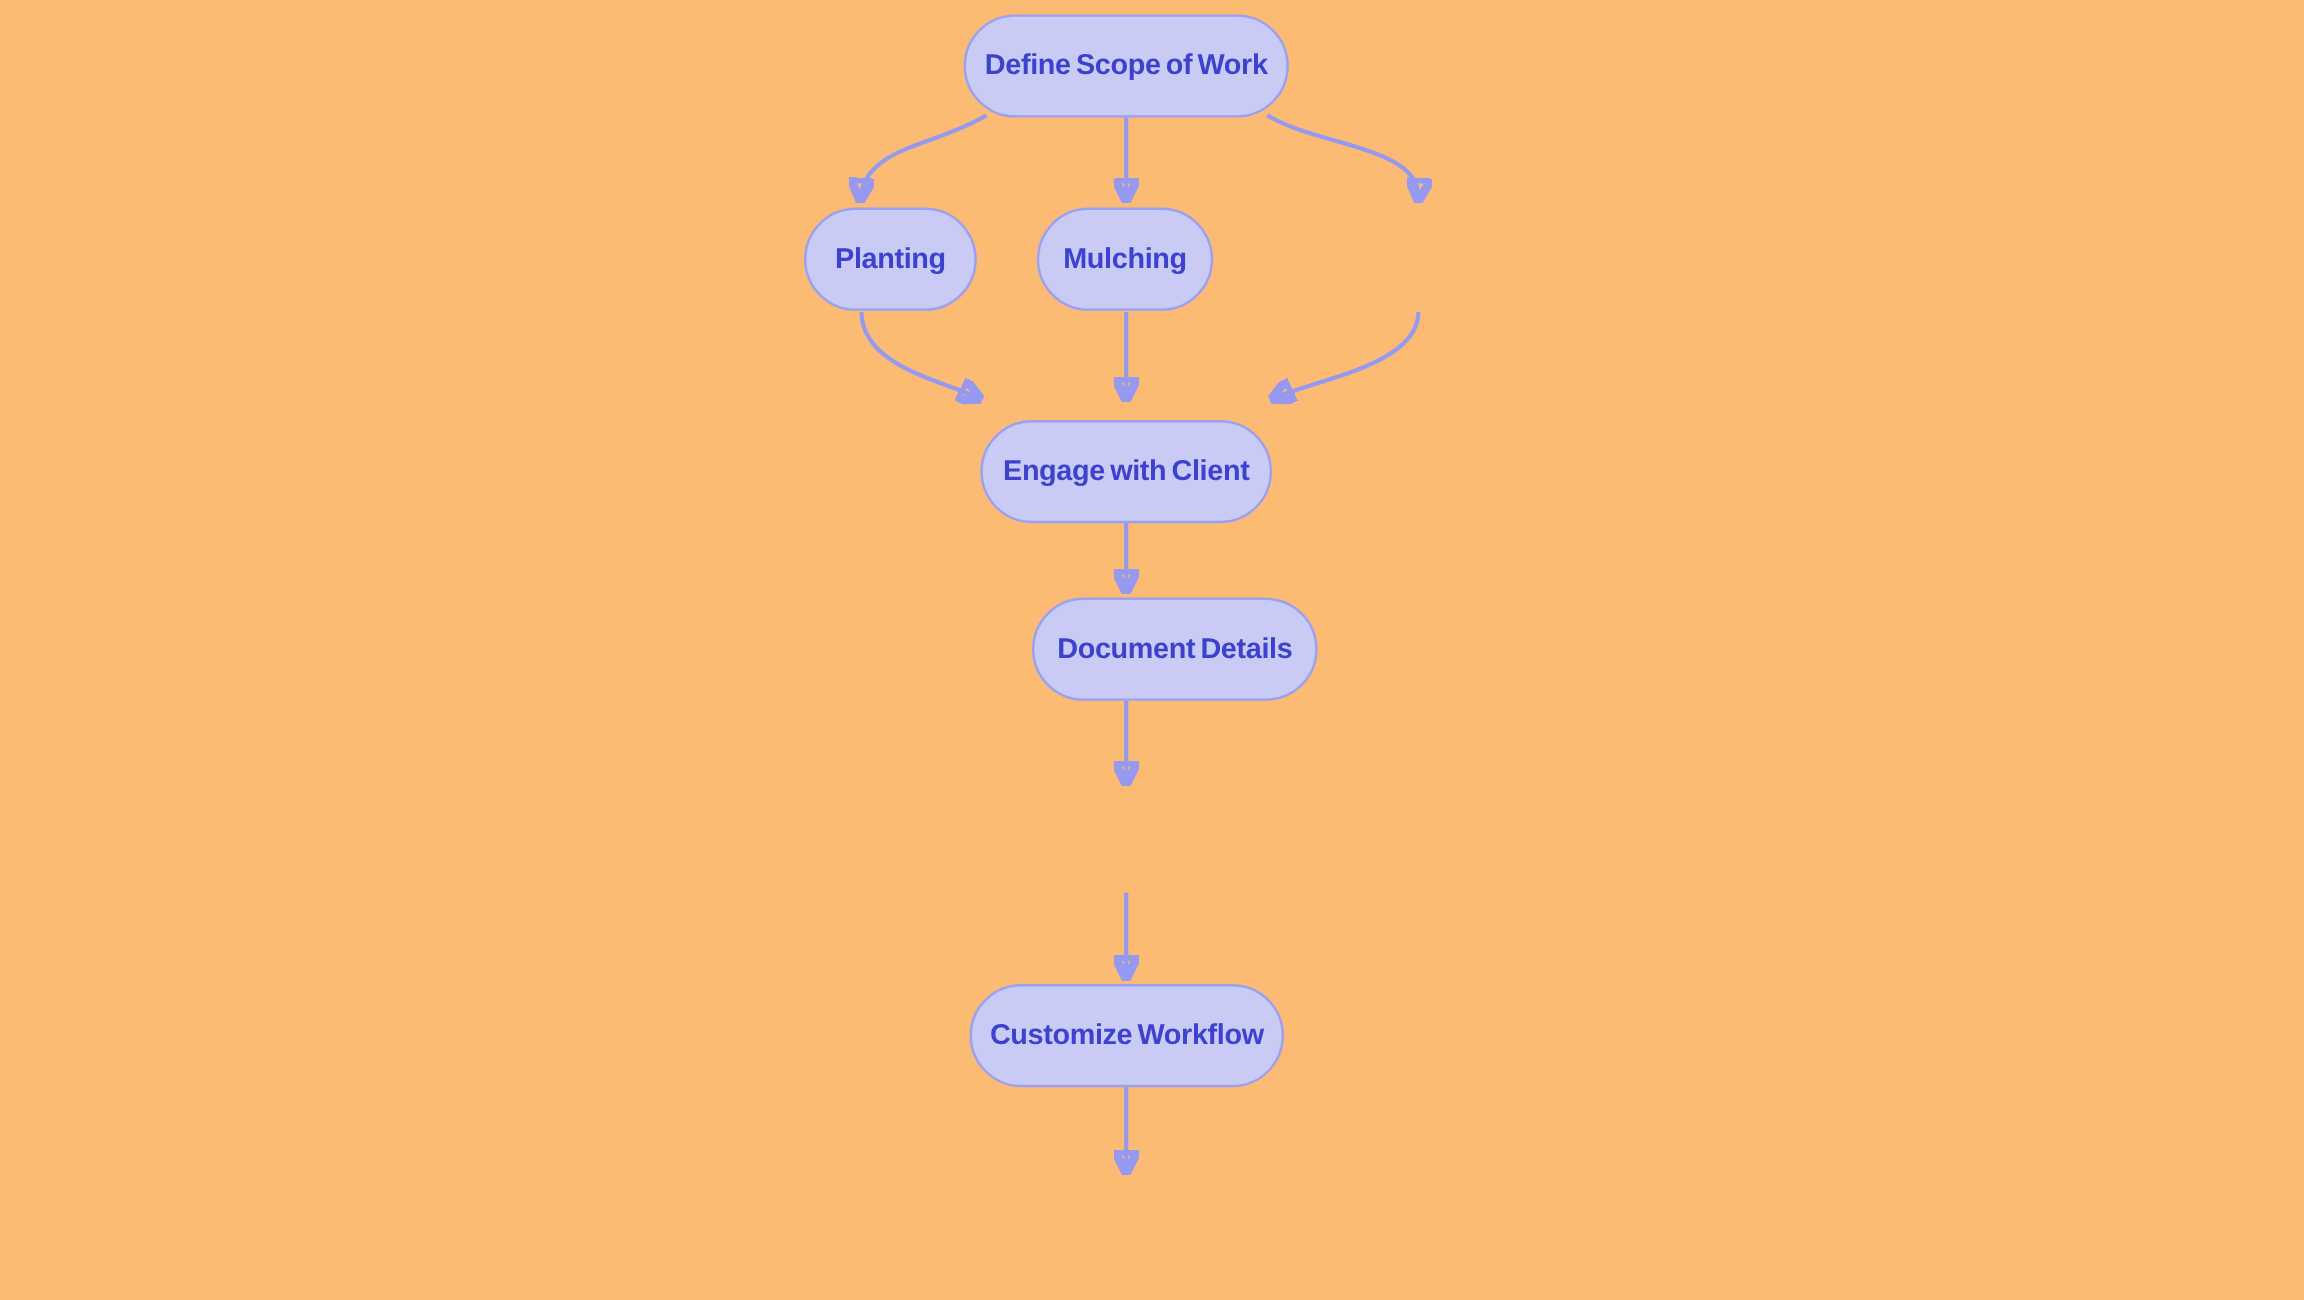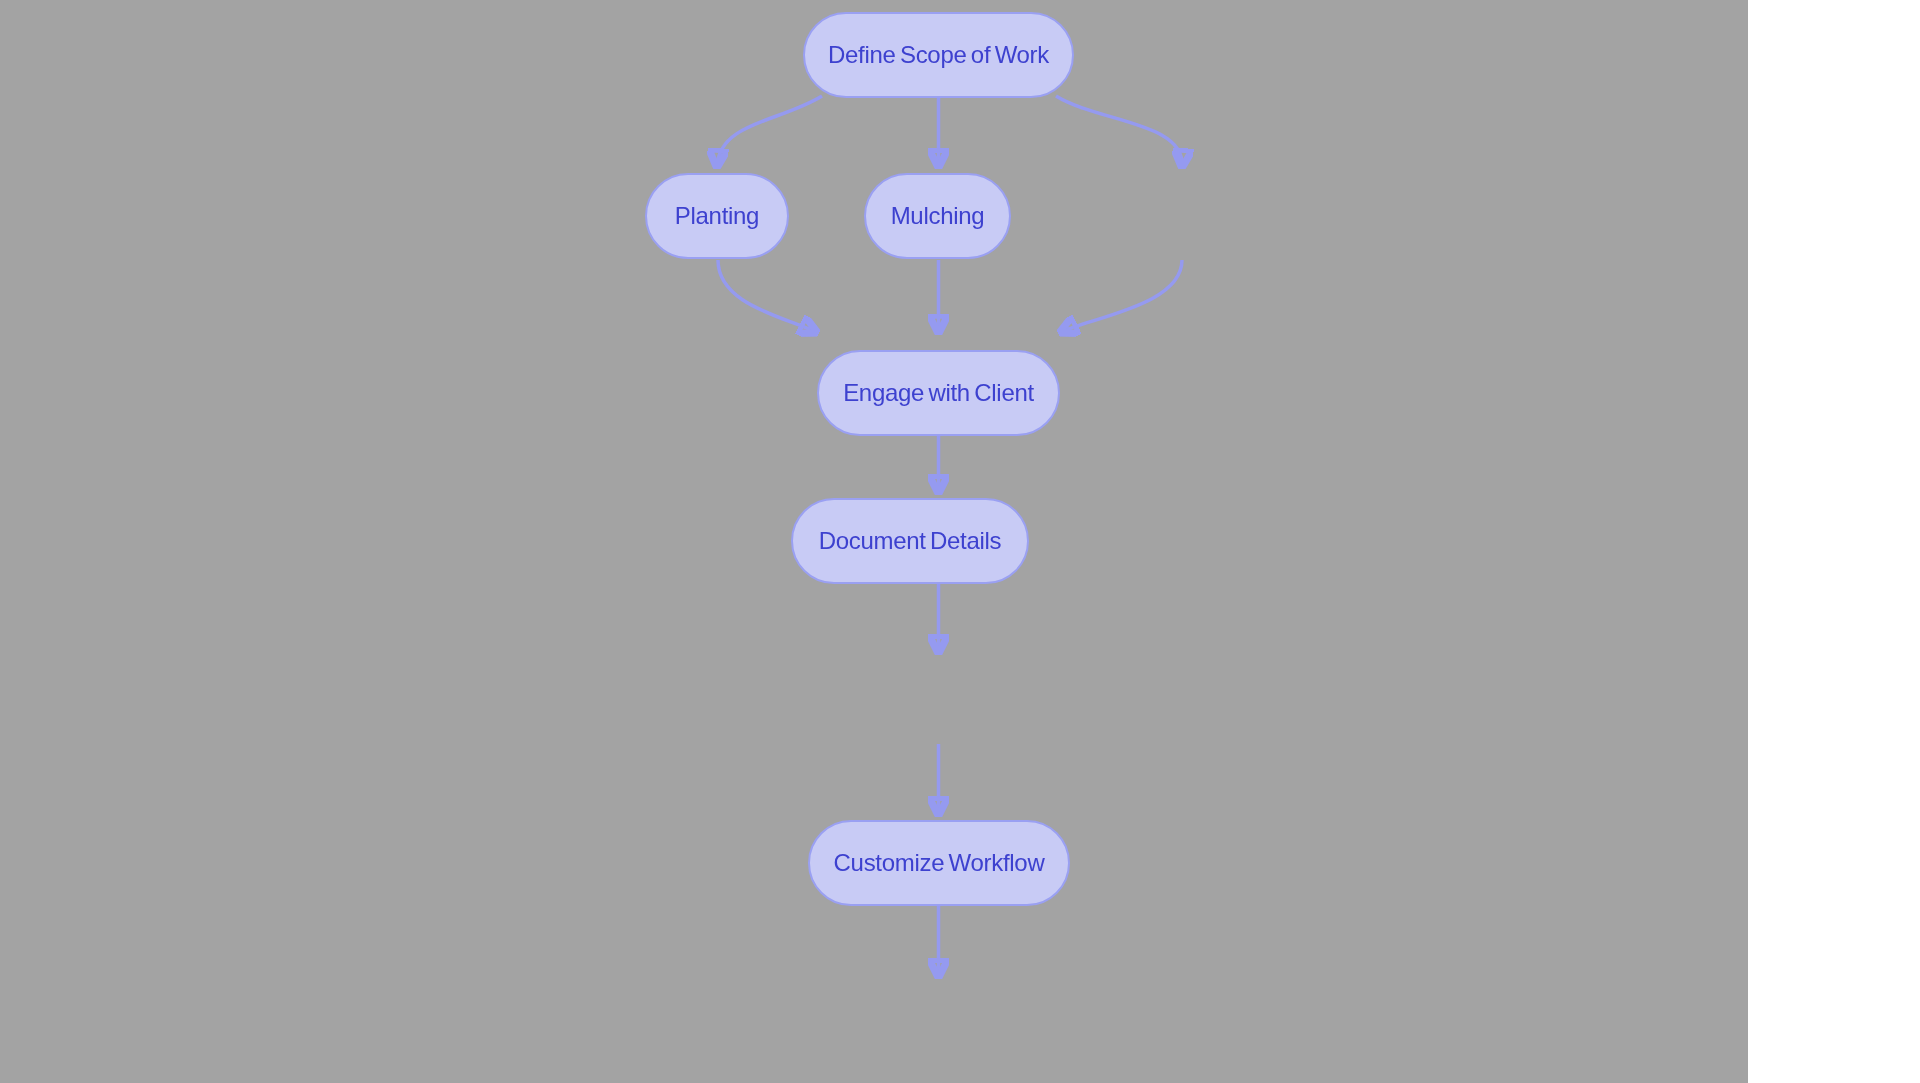--- a/index.html
+++ b/index.html
@@ -5,24 +5,25 @@
   html, body {
     margin: 0;
     padding: 0;
     background: #ffffff;
     width: 1920px;
     height: 1083px;
     font-family: "Liberation Sans", sans-serif;
   }
   .canvas {
     position: relative;
-    width: 1748px;
+    width: 1920px;
     height: 1083px;
     overflow: hidden;
-    background: #a3a3a3;
+    background: #fdba74;
+    font-weight: bold;
   }
   .edges {
     position: absolute;
     left: 0;
     top: 0;
     width: 1920px;
     height: 1083px;
     pointer-events: none;
   }
   .edges path {
@@ -41,25 +42,25 @@
     align-items: center;
     justify-content: center;
     white-space: nowrap;
     color: #3d41cf;
     font-size: 24px;
     letter-spacing: -0.3px;
     word-spacing: -2px;
   }
   
   .n-define      { left: 803px;  top: 12px;  width: 271px; }
-  .n-planting    { left: 645px;  top: 173px; width: 144px; }
+  .n-planting    { left: 670px;  top: 173px; width: 144px; }
   .n-mulching    { left: 864px;  top: 173px; width: 147px; align-items: center; }
   .n-hardscaping { left: 1090px; top: 173px; width: 185px; }
   .n-engage      { left: 817px;  top: 350px; width: 243px; }
-  .n-document    { left: 791px;  top: 498px; width: 238px; text-align: center; }
+  .n-document    { left: 860px;  top: 498px; width: 238px; text-align: center; }
   .n-software    { left: 715px;  top: 658px; width: 450px; }
   .n-customize   { left: 808px;  top: 820px; width: 262px; }
   .n-ensure      { left: 781px;  top: 982px; width: 316px; }
 </style>
 </head>
 <body>
 
 <div class="canvas">
 
   <svg class="edges" viewBox="0 0 1920 1083" xmlns="http://www.w3.org/2000/svg">

